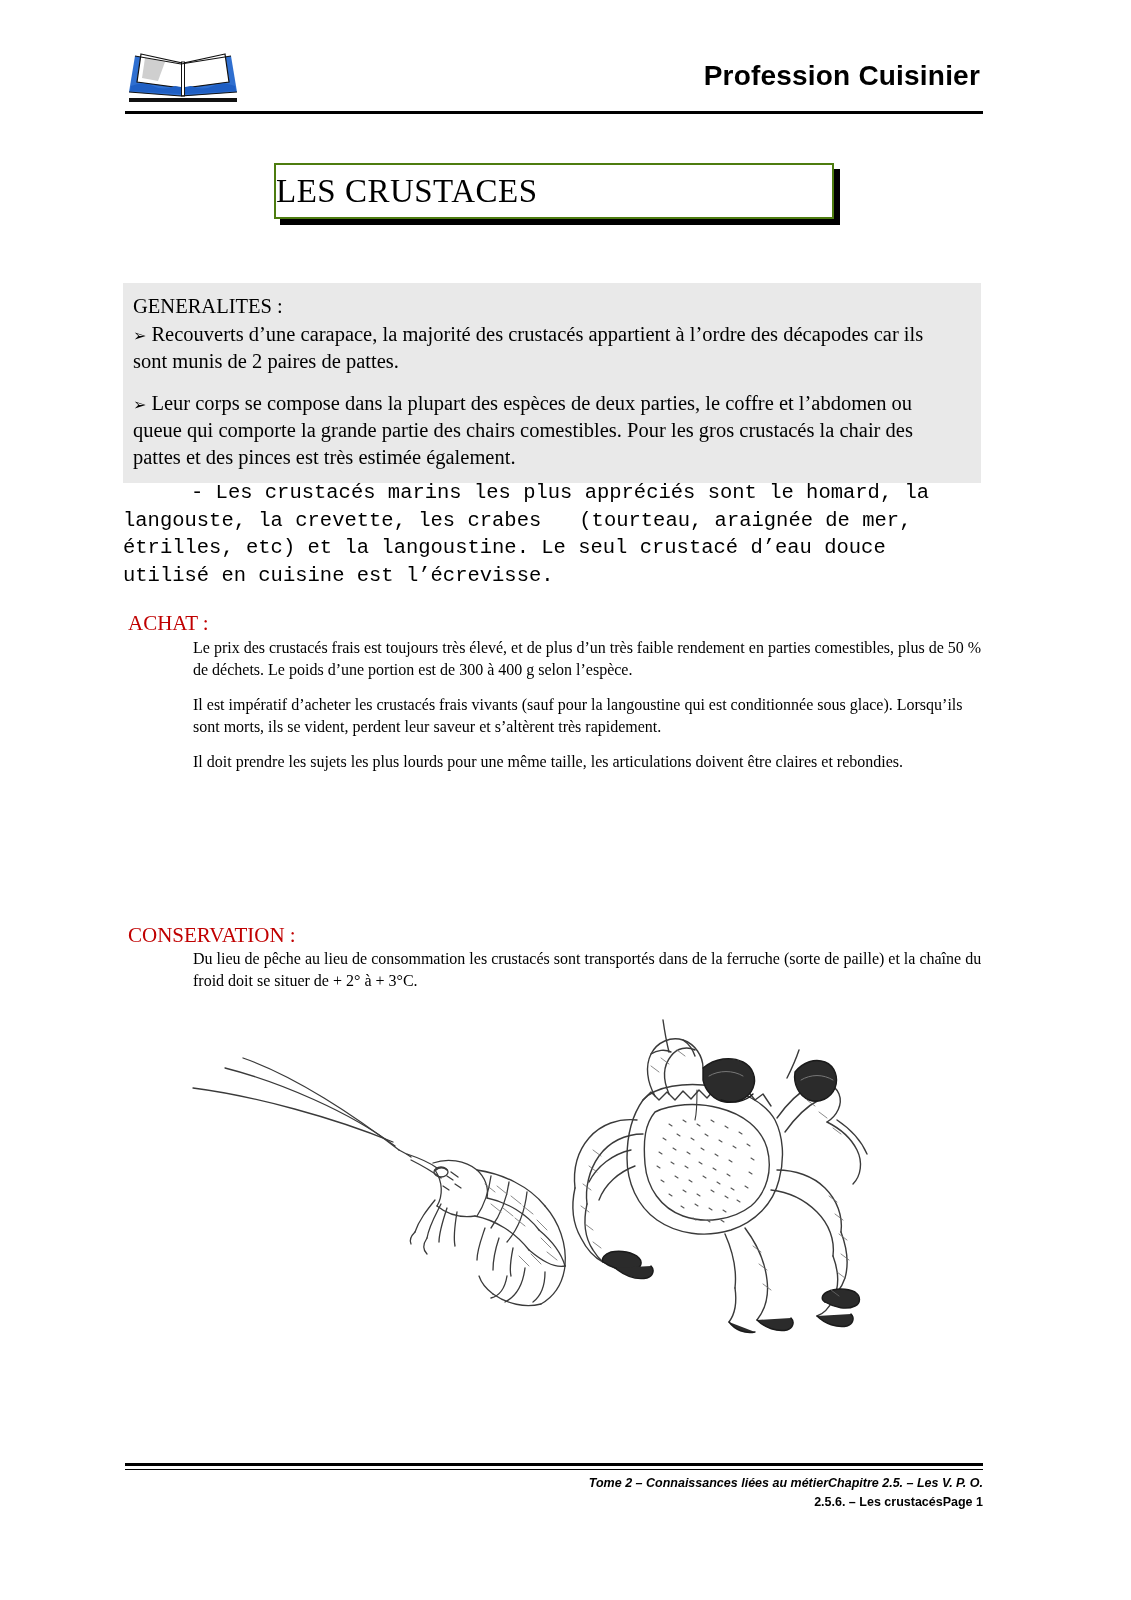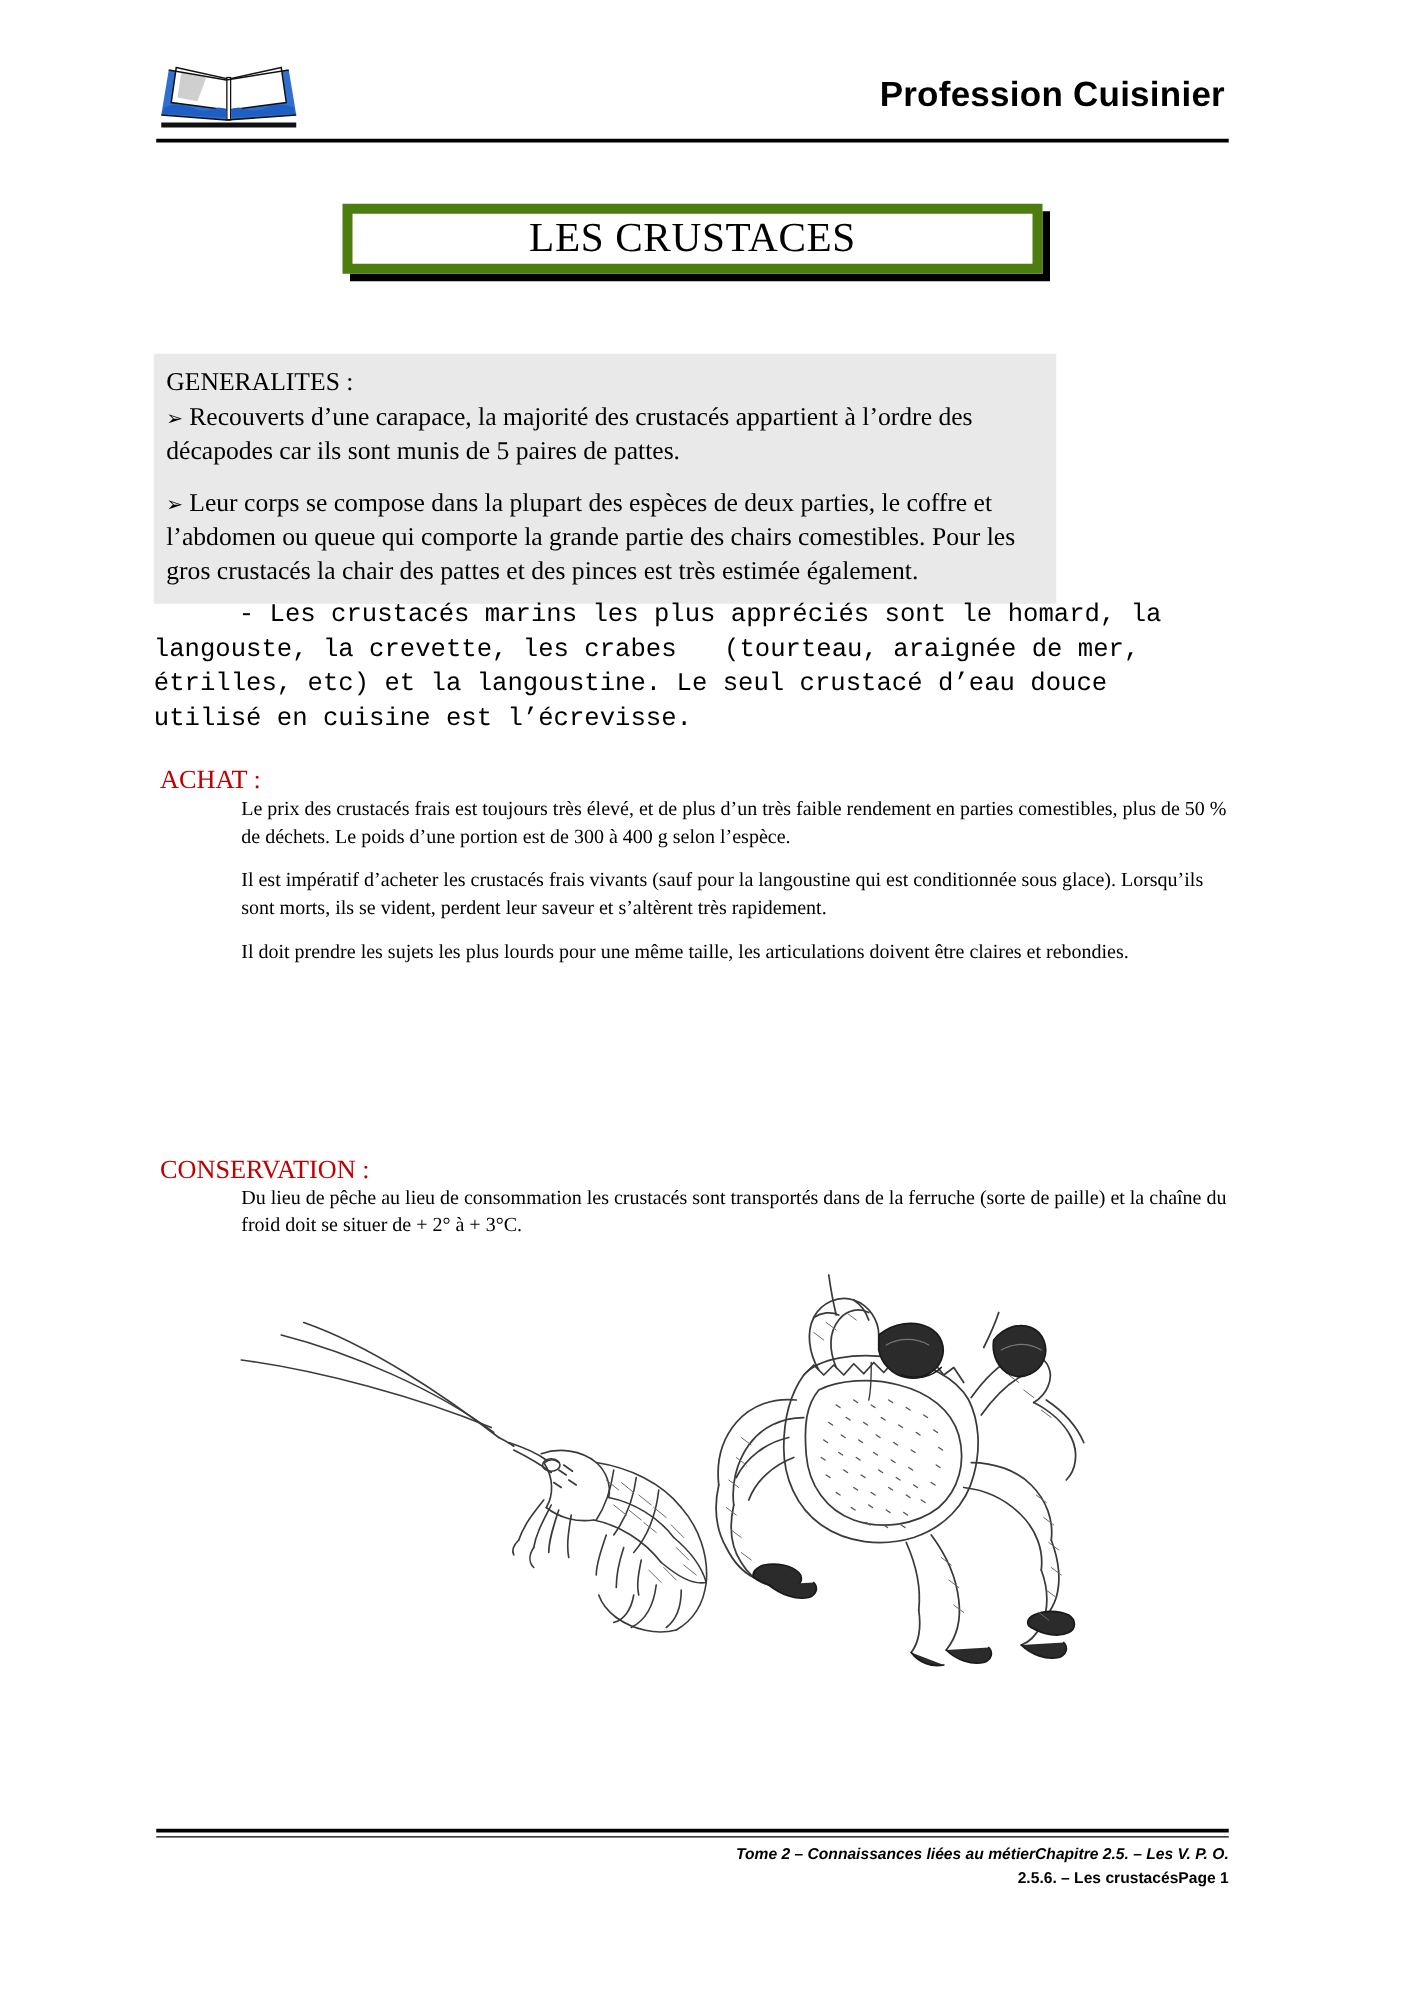--- a/index.html
+++ b/index.html
@@ -75,40 +75,40 @@
     width: 560px;
     height: 56px;
     background: #000000;
   }
   .title-box {
     position: absolute;
     left: 0;
     top: 0;
     width: 560px;
     height: 56px;
-    border: 8px solid #4d7c0f;
+    border: 2px solid #4d7c0f;
     background: #ffffff;
     box-sizing: border-box;
     display: flex;
     align-items: center;
-    justify-content: center;
+    justify-content: flex-start;
   }
   .title-text {
     font-size: 33px;
     letter-spacing: 0.5px;
     color: #000000;
     white-space: nowrap;
   }
 
   
   .generalites {
     position: absolute;
     left: 123px;
     top: 283px;
-    width: 722px;
+    width: 858px;
     padding: 10px 20px 12px 10px;
     background: #e9e9e9;
     box-sizing: border-box;
   }
   .gen-heading {
     font-size: 20.5px;
     line-height: 1.32;
     margin: 0 0 1px 0;
   }
   .gen-bullet {
@@ -246,21 +246,21 @@
   <div class="title-wrap">
     <div class="title-shadow"></div>
     <div class="title-box">
       <span class="title-text">LES CRUSTACES</span>
     </div>
   </div>
 
   <div class="generalites">
     <div class="gen-heading">GENERALITES :</div>
     <div class="gen-bullet">
-      <span class="arrow">➢</span><span>Recouverts d’une carapace, la majorité des crustacés appartient à l’ordre des décapodes car ils sont munis de 5 paires de pattes.</span>
+      <span class="arrow">➢</span><span>Recouverts d’une carapace, la majorité des crustacés appartient à l’ordre des décapodes car ils sont munis de 2 paires de pattes.</span>
     </div>
     <div class="gen-bullet">
       <span class="arrow">➢</span><span>Leur corps se compose dans la plupart des espèces de deux parties, le coffre et l’abdomen ou queue qui comporte la grande partie des chairs comestibles. Pour les gros crustacés la chair des pattes et des pinces est très estimée également.</span>
     </div>
   </div>
 
   <div class="intro">
     <span class="intro-indent"></span><span>- Les crustacés marins les plus appréciés sont le homard, la langouste, la crevette, les</span>
     <span>crabes</span><span class="intro-gap"></span><span>(tourteau, araignée de mer, étrilles, etc) et la langoustine. Le seul crustacé d’eau douce utilisé en cuisine est l’écrevisse.</span>
   </div>

